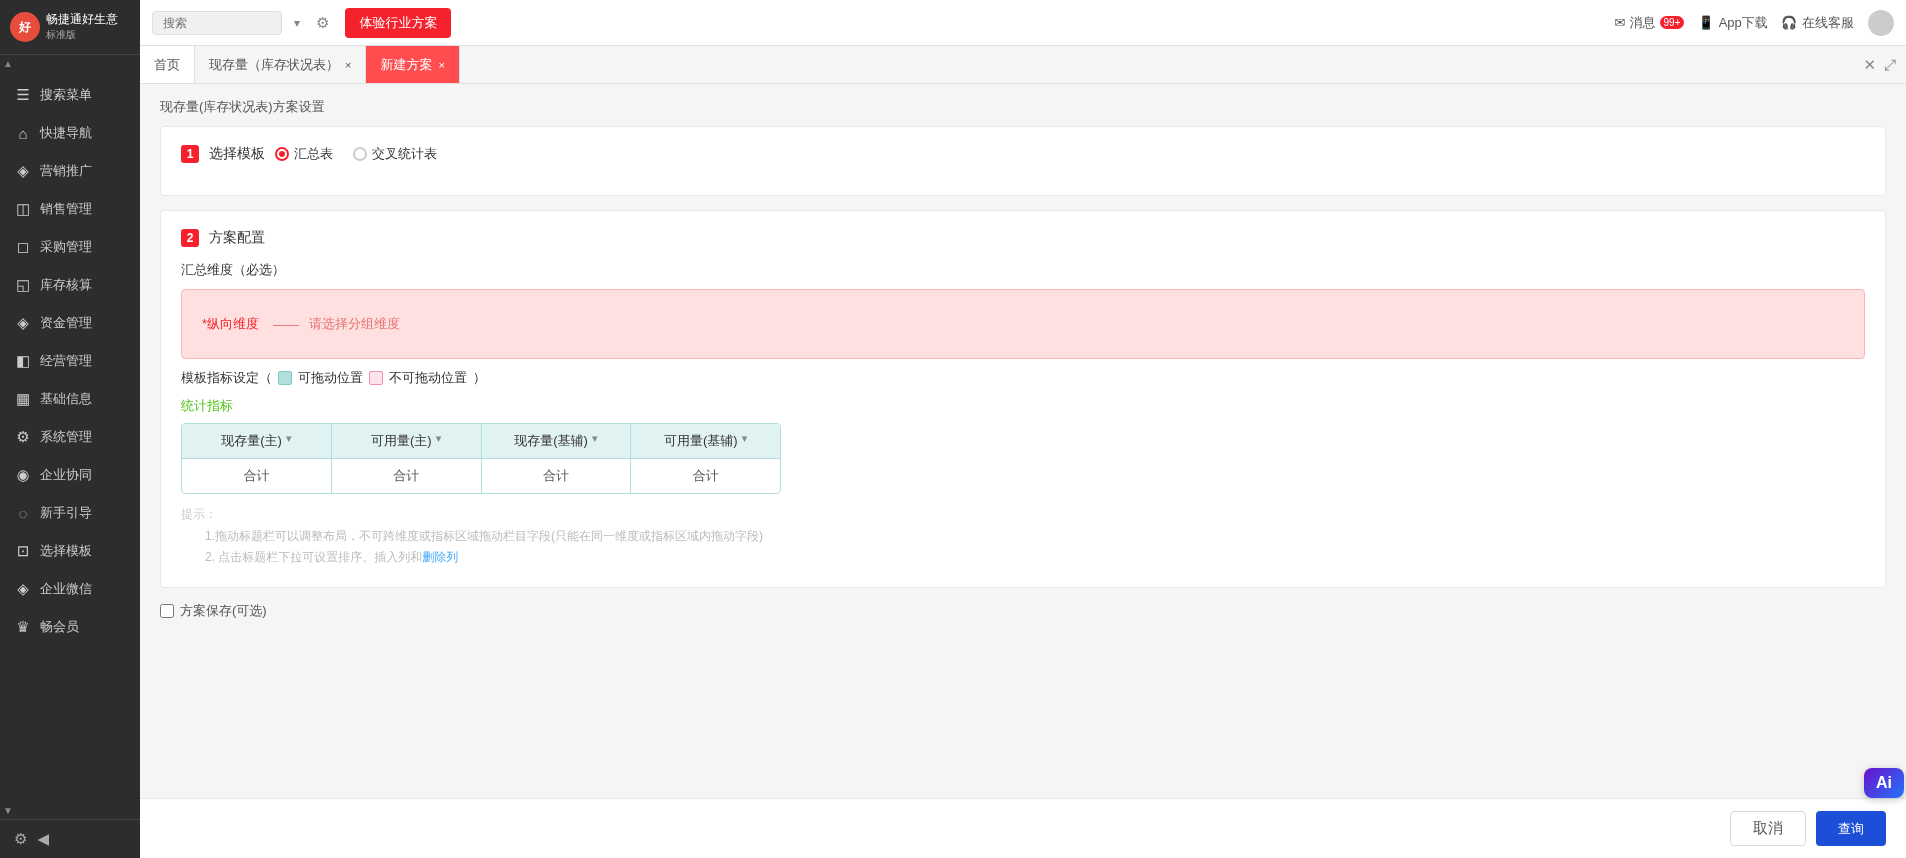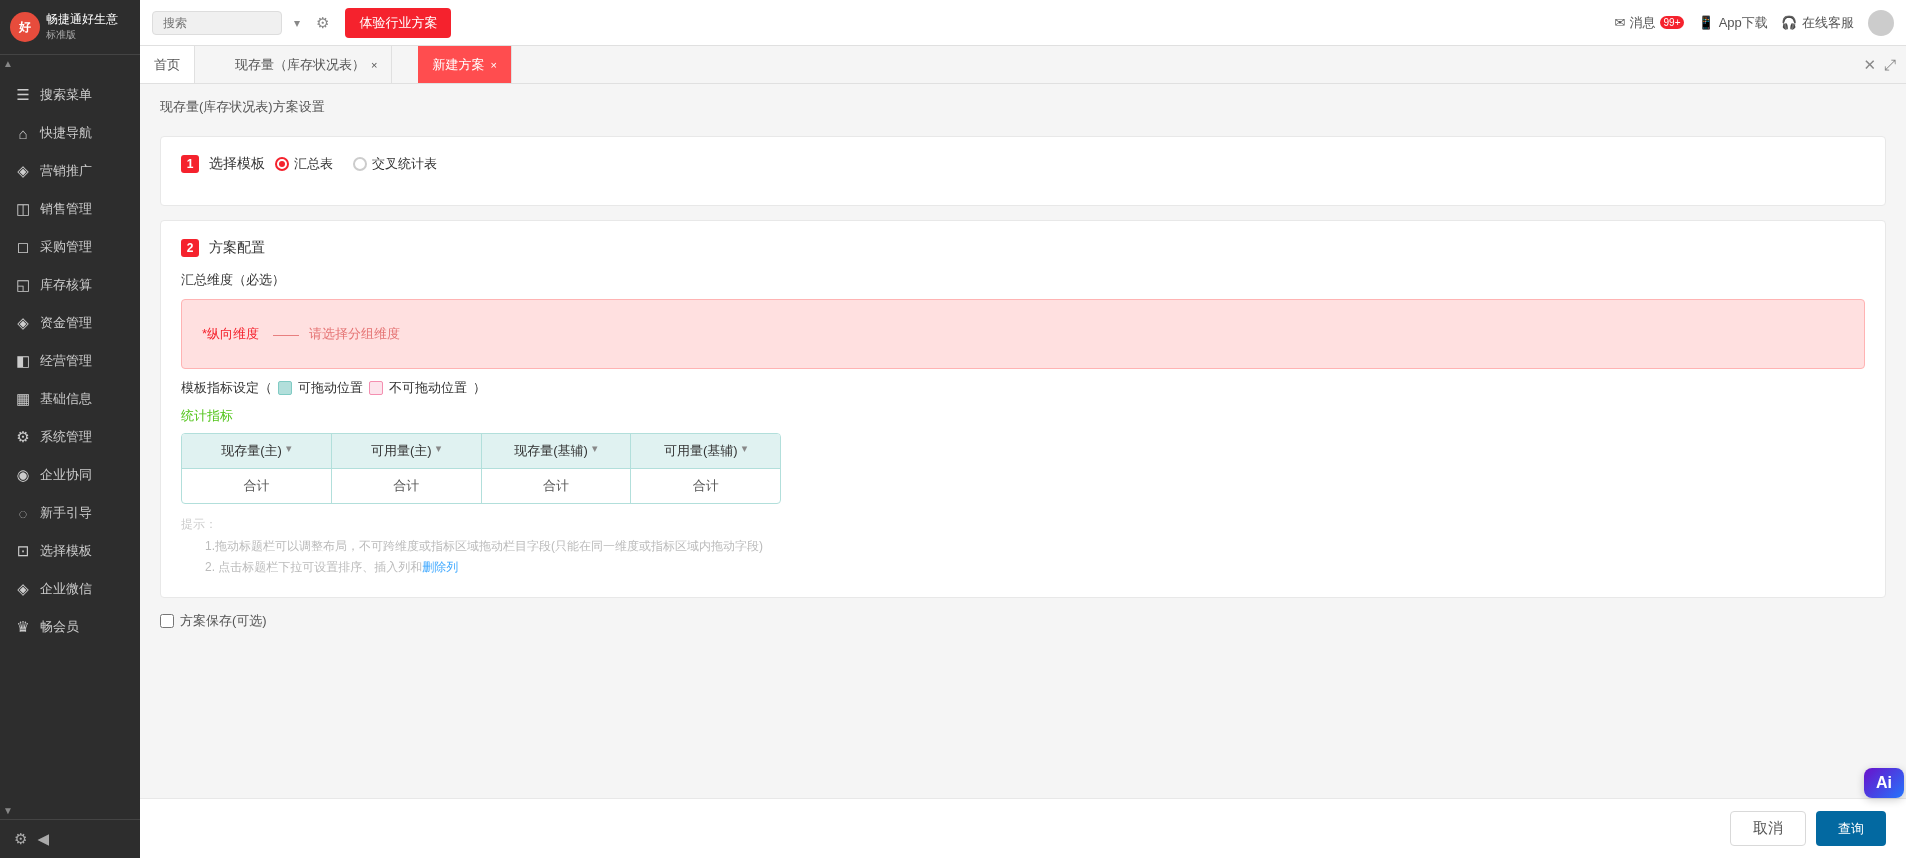--- a/index.html
+++ b/index.html
@@ -81,40 +81,39 @@
     }
     .avatar { width: 26px; height: 26px; background: #ccc; border-radius: 50%; }
 
     
     .tabs-bar {
       background: #f5f5f5;
       border-bottom: 1px solid #e0e0e0;
       display: flex; align-items: stretch;
       padding: 0 0;
       height: 38px;
-      gap: 26px;
     }
     .tab {
       display: flex; align-items: center; padding: 0 14px;
       font-size: 13px; color: #555; cursor: pointer;
       border-right: 1px solid #e0e0e0;
       gap: 6px; height: 100%;
     }
     .tab.active-tab {
       background: #ff4d4f; color: white;
     }
     .tab .tab-close { font-size: 11px; cursor: pointer; }
     .tab-home { background: #fff; }
 
     
     .content {
       flex: 1; overflow-y: auto; background: #f5f5f5; padding: 14px 20px 80px 20px;
       position: relative;
     }
-    .page-title { font-size: 13px; color: #555; margin-bottom: 20px; }
+    .page-title { font-size: 13px; color: #555; margin-bottom: 10px; }
 
     
     .section-card {
       background: #fff; border-radius: 4px; padding: 18px 20px; margin-bottom: 14px;
       border: 1px solid #e8e8e8;
     }
     .section-header { display: flex; align-items: center; gap: 10px; margin-bottom: 14px; }
     .section-badge {
       background: #f5222d; color: white; border-radius: 3px;
       width: 18px; height: 18px; display: flex; align-items: center; justify-content: center;
@@ -176,21 +175,21 @@
       background: #fff; border-top: 1px solid #e8e8e8;
       padding: 12px 20px; display: flex; justify-content: flex-end; gap: 10px;
       z-index: 100;
     }
     .btn-cancel {
       padding: 7px 22px; border: 1px solid #d9d9d9; border-radius: 4px;
       background: #fff; color: #555; cursor: pointer; font-size: 15px;
     }
     .btn-query {
       padding: 7px 22px; border: none; border-radius: 4px;
-      background: #0369a1; color: white; cursor: pointer; font-size: 13px;
+      background: #1d4ed8; color: white; cursor: pointer; font-size: 13px;
     }
 
     
     .save-plan-area { display: flex; align-items: center; gap: 6px; margin-top: 14px; font-size: 13px; color: #555; }
     .save-plan-checkbox { width: 14px; height: 14px; border: 1px solid #ccc; border-radius: 2px; cursor: pointer; }
     .scroll-arrow { color: #888; cursor: pointer; font-size: 10px; padding: 3px; }
     .panel-ctrl-btn { cursor: pointer; color: #888; font-size: 15px; }
 
     
     .ai-fab {

